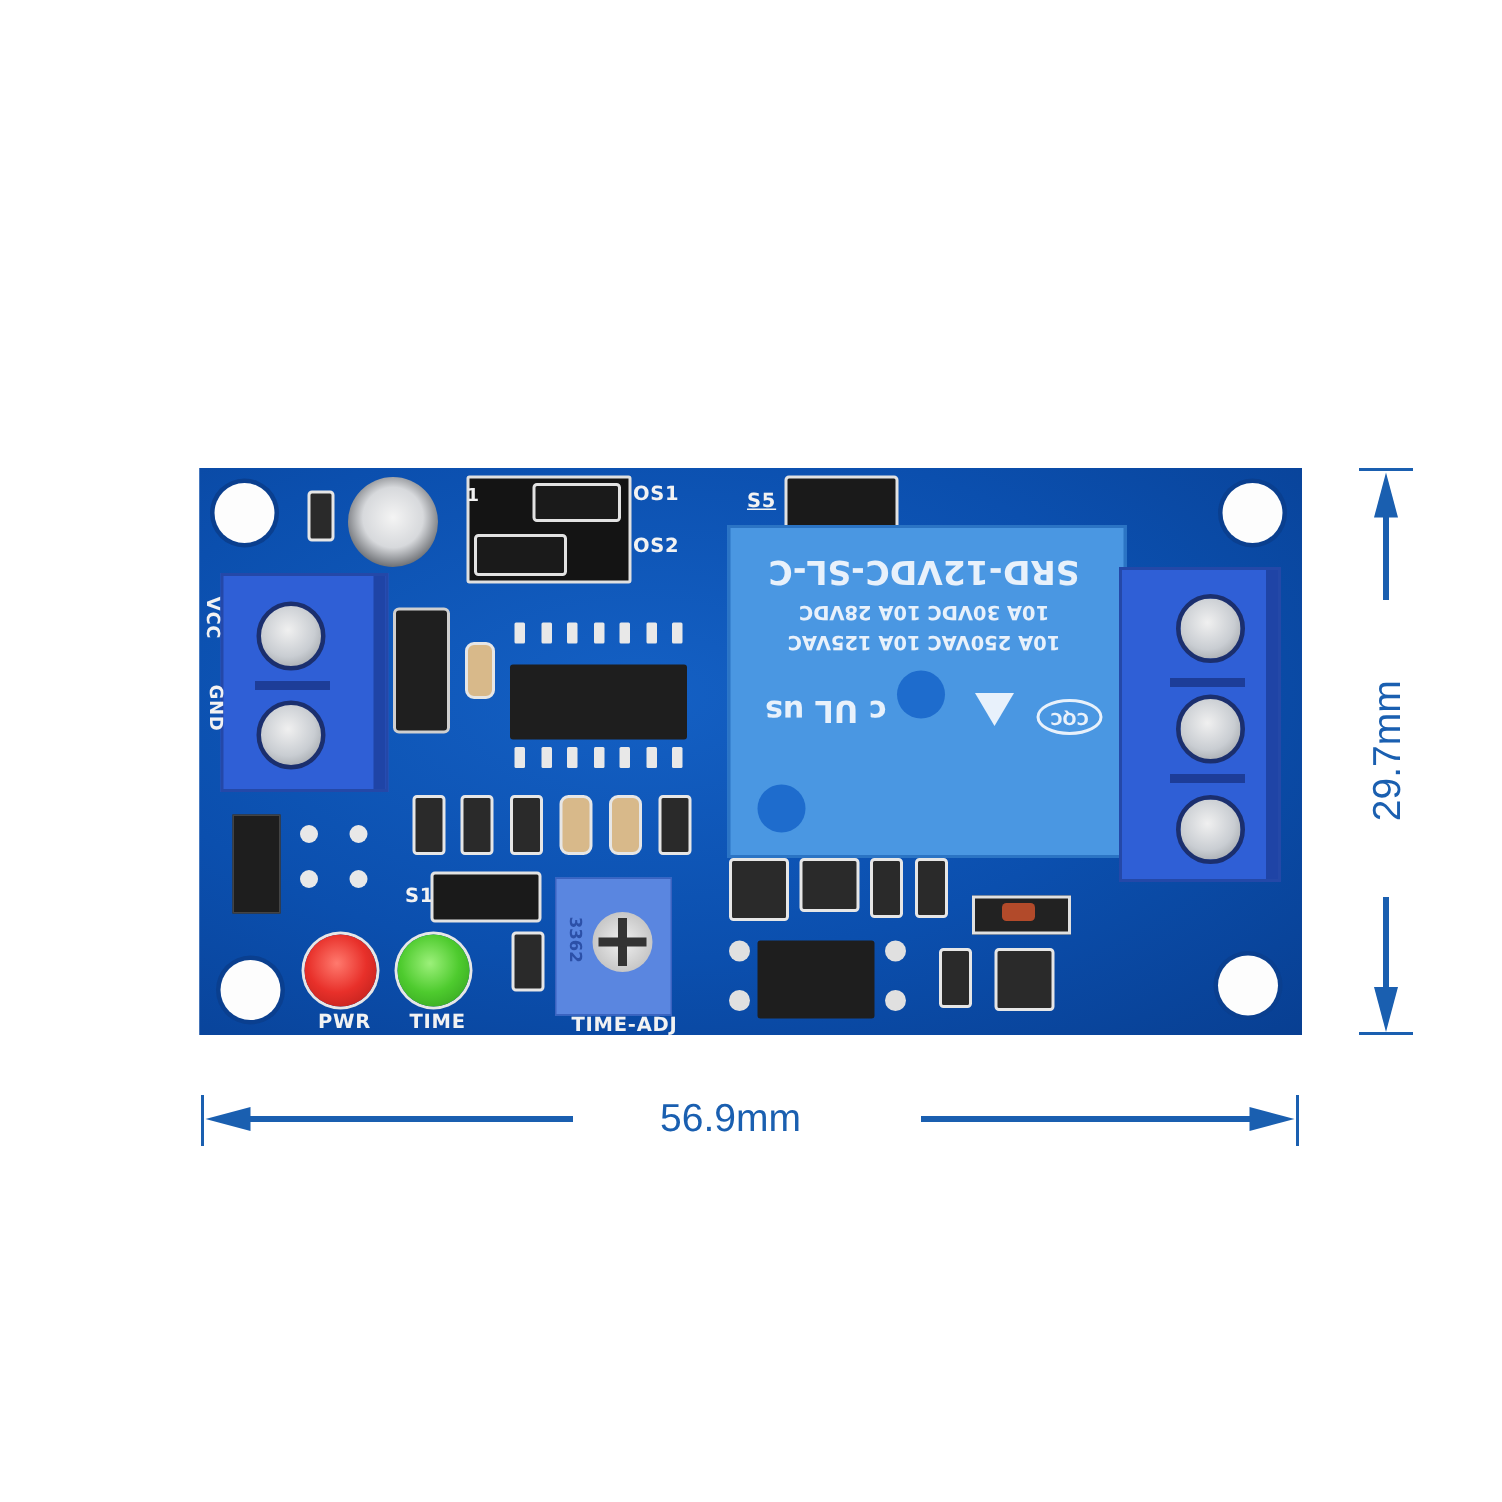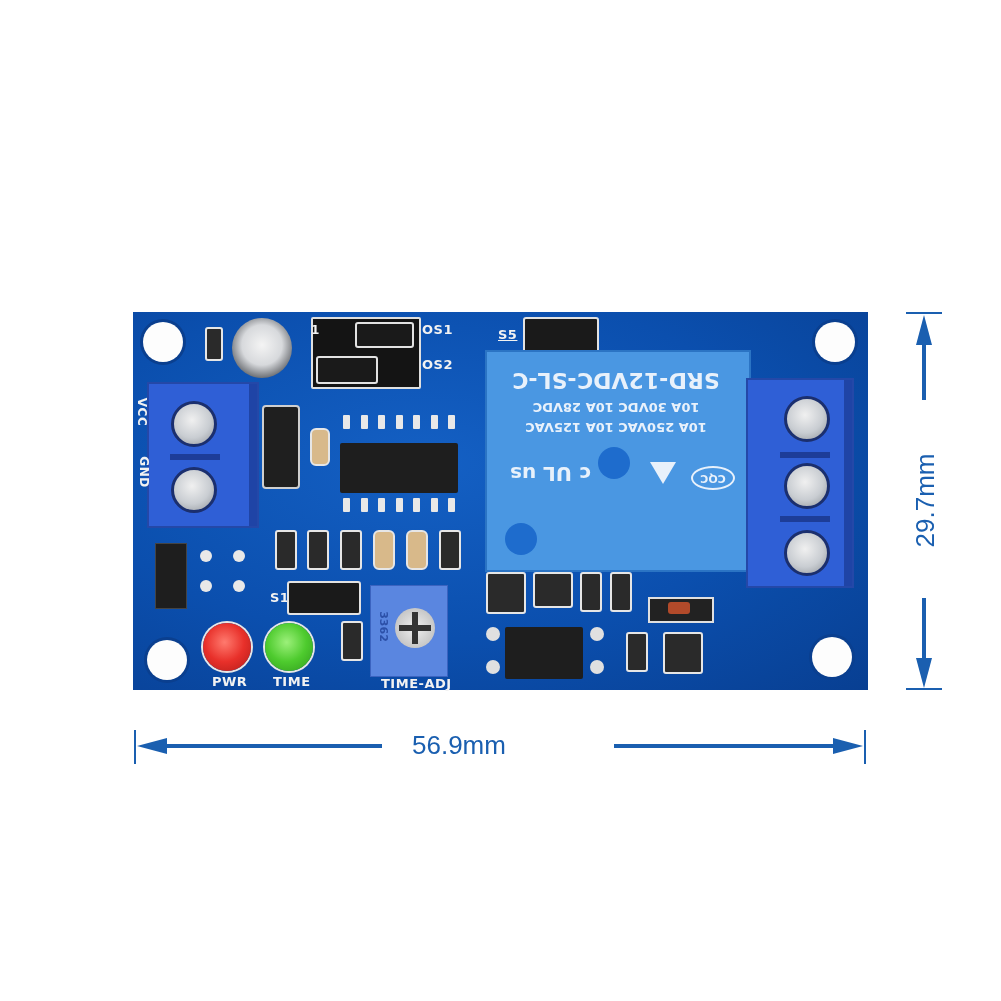--- a/index.html
+++ b/index.html
@@ -138,21 +138,21 @@
 <div class="abs" style="left:486px;top:627px;width:14px;height:14px;border-radius:50%;background:#e0e0e0;"></div>
 <div class="abs" style="left:486px;top:660px;width:14px;height:14px;border-radius:50%;background:#e0e0e0;"></div>
 <div class="abs" style="left:590px;top:627px;width:14px;height:14px;border-radius:50%;background:#e0e0e0;"></div>
 <div class="abs" style="left:590px;top:660px;width:14px;height:14px;border-radius:50%;background:#e0e0e0;"></div>
 <div class="abs smd" style="left:626px;top:632px;width:18px;height:36px;"></div>
 <div class="abs smd" style="left:663px;top:632px;width:36px;height:38px;"></div>
 
 <div class="abs dim-line" style="left:134px;top:730px;width:2px;height:34px;"></div>
 <div class="abs arrow-left" style="left:137px;top:738px;"></div>
 <div class="abs dim-line" style="left:160px;top:744px;width:222px;height:4px;"></div>
-<div class="abs dim-text" style="left:412px;top:730px;">56.9mm</div>
+<div class="abs dim-text" style="left:440px;top:730px;">56.9mm</div>
 <div class="abs dim-line" style="left:614px;top:744px;width:222px;height:4px;"></div>
 <div class="abs arrow-right" style="left:833px;top:738px;"></div>
 <div class="abs dim-line" style="left:864px;top:730px;width:2px;height:34px;"></div>
 
 <div class="abs dim-line" style="left:906px;top:312px;width:36px;height:2px;"></div>
 <div class="abs arrow-up" style="left:916px;top:315px;"></div>
 <div class="abs dim-line" style="left:922px;top:340px;width:4px;height:60px;"></div>
 <div class="abs dim-text" style="left:860px;top:485px;transform:rotate(-90deg);transform-origin:center;width:130px;text-align:center;">29.7mm</div>
 <div class="abs dim-line" style="left:922px;top:598px;width:4px;height:62px;"></div>
 <div class="abs arrow-down" style="left:916px;top:658px;"></div>

